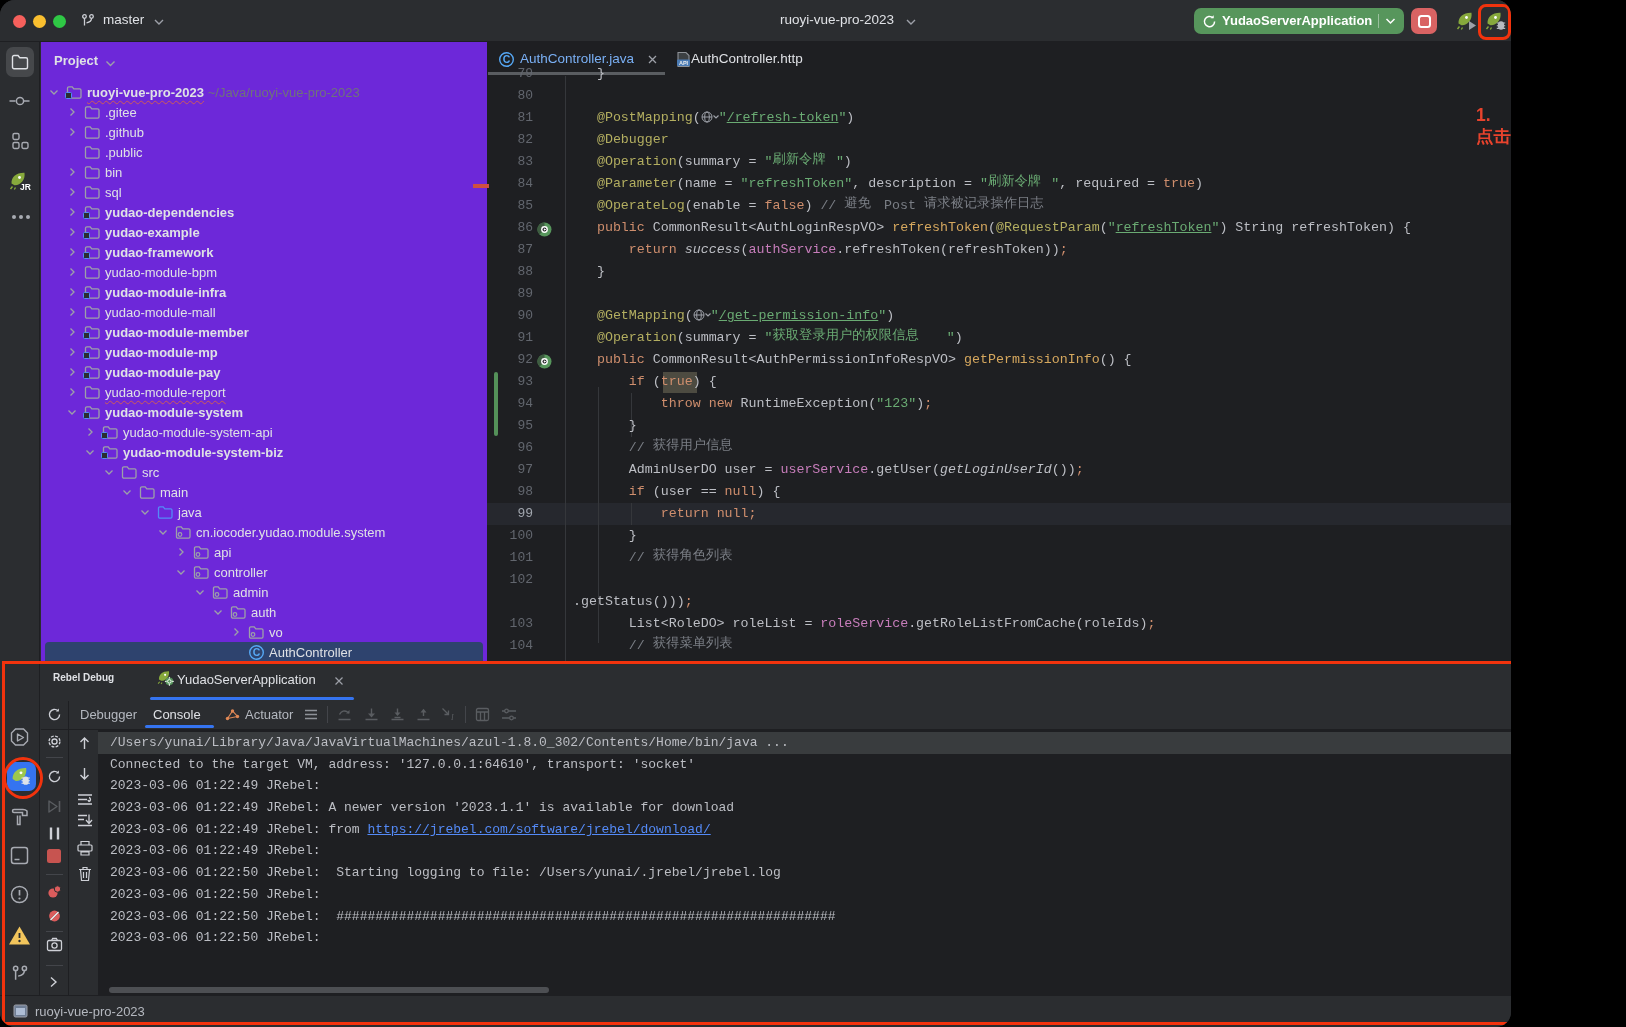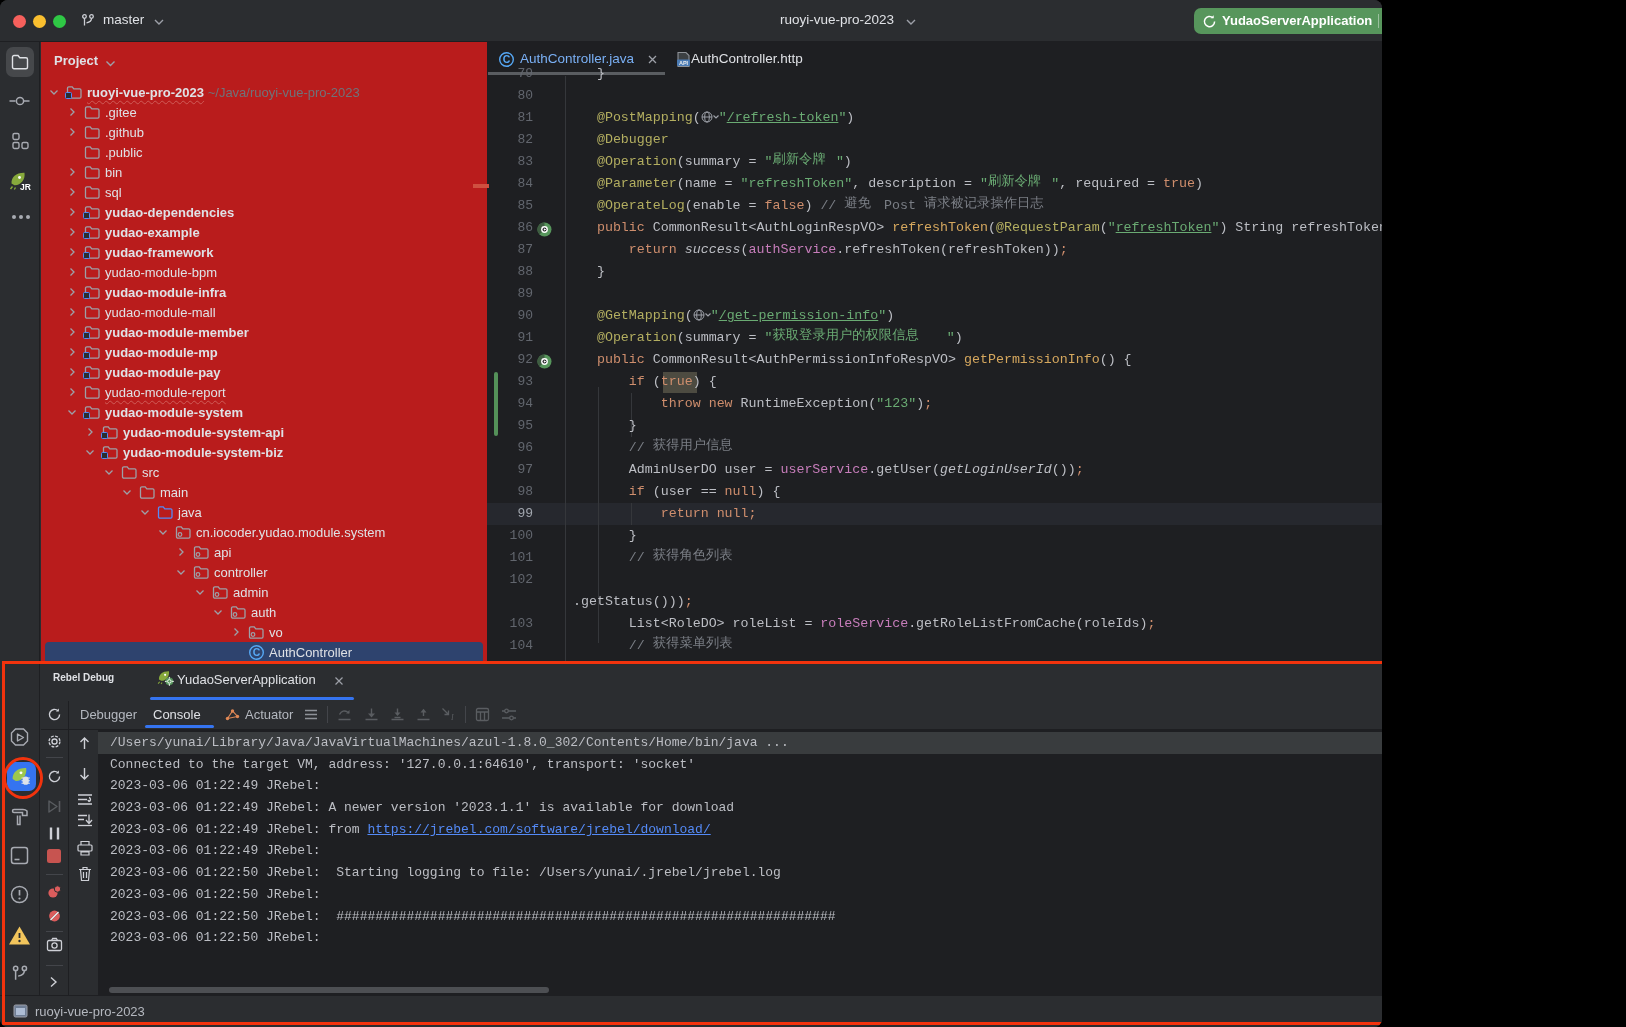--- a/index.html
+++ b/index.html
@@ -1,16 +1,16 @@
 <!DOCTYPE html>
 <html><head><meta charset="utf-8">
 <style>
 *{margin:0;padding:0;box-sizing:border-box}
 body{width:1626px;height:1027px;background:#000;overflow:hidden;font-family:"Liberation Sans",sans-serif}
-#app{position:absolute;left:0;top:0;width:1382px;height:1027px;background:#2b2d30;border-radius:8px;overflow:hidden}
+#app{position:absolute;left:0;top:0;width:1511px;height:1027px;background:#2b2d30;border-radius:15px;overflow:hidden}
 .abs{position:absolute}
 .cjk{display:inline-block;overflow:hidden;height:17px;line-height:17px;vertical-align:-3px;white-space:nowrap}
 
 .k{color:#cf8e6d}.s{color:#6aab73}.a{color:#b3ae60}.m{color:#d6a85e}.f{color:#c77dbb}.c{color:#7a7e85}.i{font-style:italic}
 .su{text-decoration:underline}
 .codeline{position:absolute;left:78px;height:22px;line-height:22px;font-family:"Liberation Mono",monospace;font-size:13.3px;color:#bcbec4;white-space:pre}
 .lnum{position:absolute;width:46px;height:22px;line-height:22px;font-family:"Liberation Mono",monospace;font-size:13px;color:#62666e;text-align:right;white-space:pre}
 .conline{position:absolute;left:12px;height:22px;line-height:21.7px;font-family:"Liberation Mono",monospace;font-size:13px;color:#bcbec4;white-space:pre}
 .treerow{position:absolute;height:20px;line-height:20px;font-size:13px;color:#dfe1e5;white-space:pre}
 svg{display:block}
@@ -150,21 +150,21 @@
     </svg>
 
 <svg class="abs" style="left:10px;top:964px" width="20" height="20" viewBox="0 0 16 16">
 <g stroke="#a8abb2" stroke-width="1.2" fill="none">
 <circle cx="4.5" cy="3.5" r="1.7"></circle>
         <circle cx="11.5" cy="3.5" r="1.7"></circle>
         <path d="M4.5 5.2v7.3M11.5 5.2c0 3-2 4-5 4.5"></path>
       </g>
     </svg>
 
-<div class="abs" style="left:41px;top:42px;width:446px;height:619px;background:#b91c1c;overflow:hidden" id="projpanel">
+<div class="abs" style="left:41px;top:42px;width:446px;height:619px;background:#6d28d9;overflow:hidden" id="projpanel">
 <div class="abs" style="left:13px;top:11px;font-size:13px;font-weight:bold;color:#dfe1e5">Project</div>
 <svg class="abs" style="left:64px;top:18px" width="11" height="8" viewBox="0 0 11 8">
         <path d="M1.5 1.5l4 4 4-4" stroke="#9da0a8" stroke-width="1.4" fill="none"></path>
       </svg>
 </div>
 <div class="abs" style="left:41px;top:42px;width:446px;height:619px;overflow:hidden">
       <svg class="abs" style="left:8.0px;top:47px" width="10" height="7" viewBox="0 0 10 7">
         <path d="M1.5 1.5l3.5 3.5 3.5-3.5" stroke="#9da0a8" stroke-width="1.3" fill="none"></path>
       </svg>
       <svg class="abs" style="left:25.0px;top:43px" width="16" height="15" viewBox="0 0 16 15">
@@ -289,21 +289,21 @@
       </svg>
       <div class="abs" style="left:42.2px;top:370px;width:7px;height:7px;border:1.4px solid #548af7;border-radius:1.5px;background:#2b2d30"></div>
       <div class="treerow" style="left:64px;top:361px;font-weight:bold"><span style="">yudao-module-system</span></div>
       <svg class="abs" style="left:46.4px;top:385px" width="7" height="10" viewBox="0 0 7 10">
         <path d="M1.5 1.5l3.5 3.5-3.5 3.5" stroke="#9da0a8" stroke-width="1.3" fill="none"></path>
       </svg>
       <svg class="abs" style="left:61.4px;top:383px" width="16" height="15" viewBox="0 0 16 15">
         <path d="M1.5 3.2c0-.7.6-1.3 1.3-1.3h3.4l1.6 2h5.9c.7 0 1.3.6 1.3 1.3v6.6c0 .7-.6 1.3-1.3 1.3H2.8c-.7 0-1.3-.6-1.3-1.3z" stroke="#9da0a8" stroke-width="1.3" fill="none"></path>
       </svg>
       <div class="abs" style="left:60.4px;top:390px;width:7px;height:7px;border:1.4px solid #548af7;border-radius:1.5px;background:#2b2d30"></div>
-      <div class="treerow" style="left:82px;top:381px;font-weight:bold"><span style="">yudao-module-system-api</span></div>
+      <div class="treerow" style="left:82px;top:381px;font-weight:normal"><span style="">yudao-module-system-api</span></div>
       <svg class="abs" style="left:44.4px;top:407px" width="10" height="7" viewBox="0 0 10 7">
         <path d="M1.5 1.5l3.5 3.5 3.5-3.5" stroke="#9da0a8" stroke-width="1.3" fill="none"></path>
       </svg>
       <svg class="abs" style="left:61.4px;top:403px" width="16" height="15" viewBox="0 0 16 15">
         <path d="M1.5 3.2c0-.7.6-1.3 1.3-1.3h3.4l1.6 2h5.9c.7 0 1.3.6 1.3 1.3v6.6c0 .7-.6 1.3-1.3 1.3H2.8c-.7 0-1.3-.6-1.3-1.3z" stroke="#9da0a8" stroke-width="1.3" fill="none"></path>
       </svg>
       <div class="abs" style="left:60.4px;top:410px;width:7px;height:7px;border:1.4px solid #548af7;border-radius:1.5px;background:#2b2d30"></div>
       <div class="treerow" style="left:82px;top:401px;font-weight:bold"><span style="">yudao-module-system-biz</span></div>
       <svg class="abs" style="left:62.599999999999994px;top:427px" width="10" height="7" viewBox="0 0 10 7">
         <path d="M1.5 1.5l3.5 3.5 3.5-3.5" stroke="#9da0a8" stroke-width="1.3" fill="none"></path>

